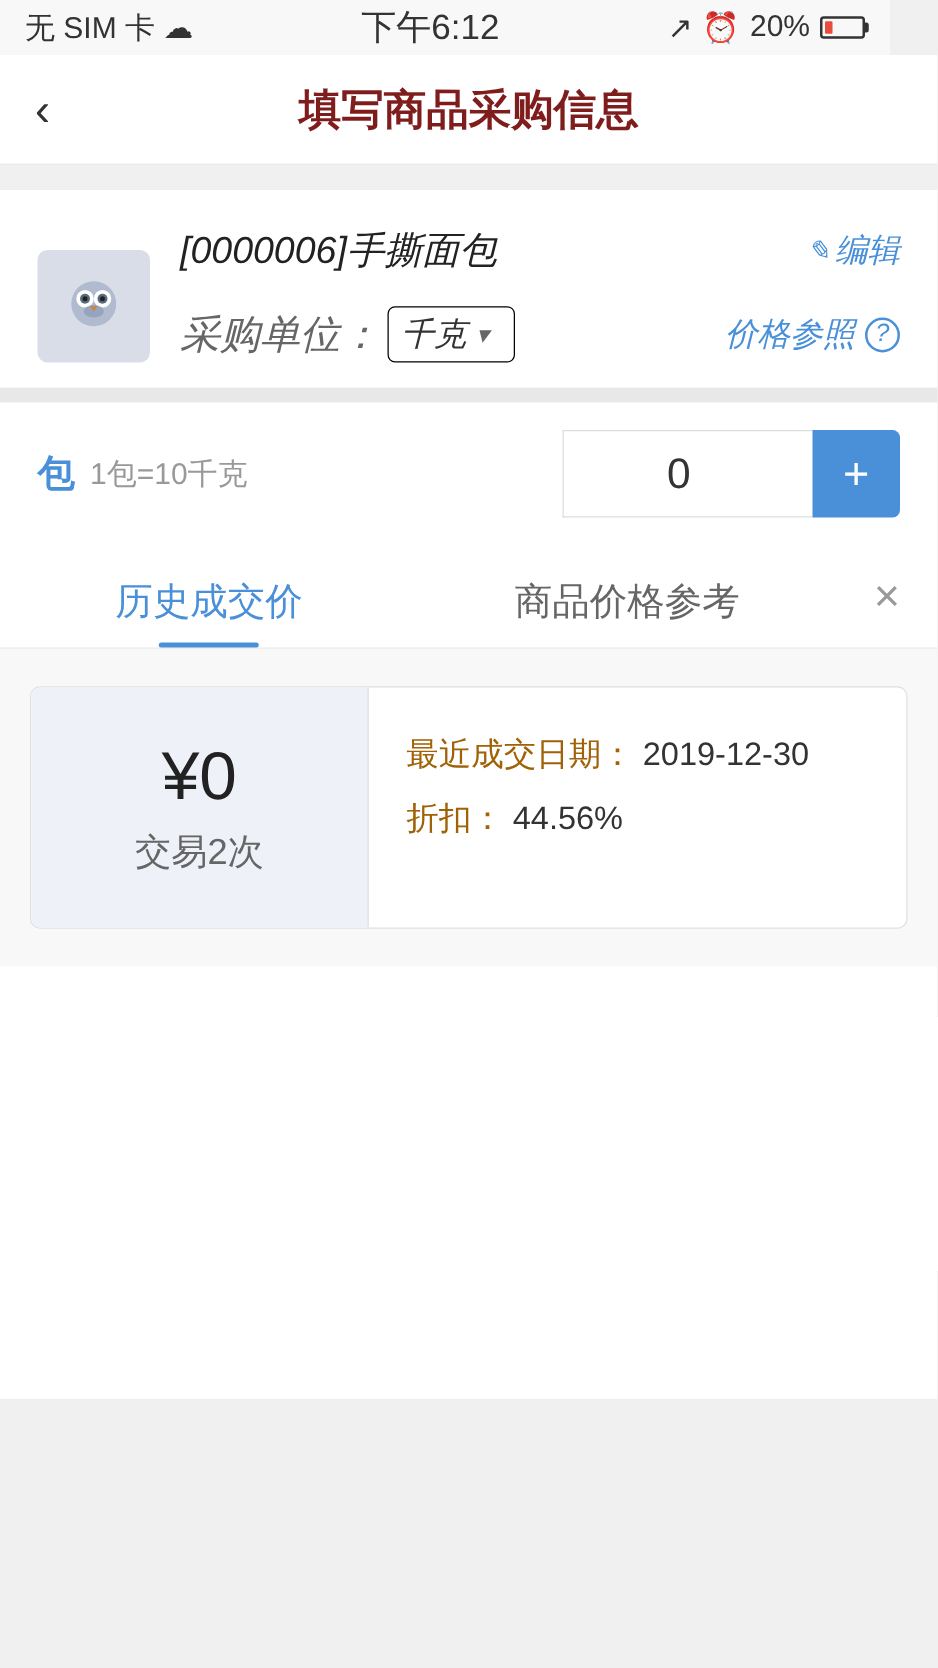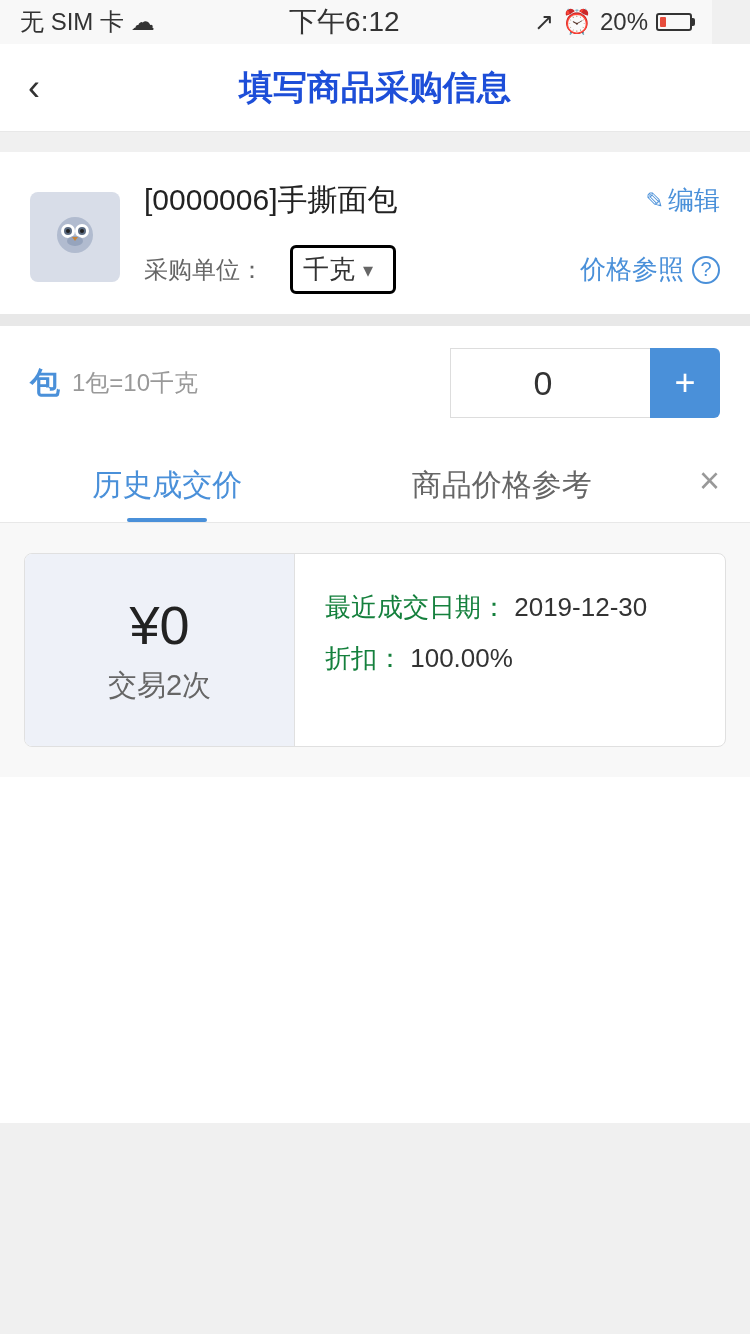--- a/index.html
+++ b/index.html
@@ -89,34 +89,35 @@
     .nav-back {
       position: absolute;
       left: 28px;
       font-size: 36px;
       color: #333;
       cursor: pointer;
     }
     .nav-title {
       font-size: 34px;
       font-weight: 600;
-      color: #1d4ed8;
+      color: #7f1d1d;
     }
 
     
     .product-card {
       background: #fff;
       margin-top: 20px;
       padding: 28px 30px 20px;
       position: relative;
     }
     .product-header {
       display: flex;
-      align-items: center;
+      align-items: flex-end;
       gap: 24px;
+      font-style: italic;
     }
     .product-logo {
       width: 90px;
       height: 90px;
       background: #d8dde8;
       border-radius: 8px;
       display: flex;
       align-items: center;
       justify-content: center;
       flex-shrink: 0;
@@ -151,34 +152,34 @@
     .edit-icon-small {
       font-size: 22px;
     }
     .product-unit-row {
       display: flex;
       align-items: center;
       justify-content: space-between;
       margin-top: 24px;
     }
     .unit-label {
-      font-size: 24px;
+      font-size: 32px;
       color: #666;
     }
     .unit-select {
-      border: 3px solid #000000;
+      border: 1px solid #000000;
       border-radius: 6px;
       padding: 4px 20px 4px 10px;
       font-size: 26px;
       color: #333;
       background: #fff;
       display: flex;
       align-items: center;
       gap: 8px;
-      margin-left: 26px;
+      margin-left: 6px;
     }
     .unit-select-arrow {
       font-size: 20px;
       color: #666;
     }
     .price-ref-link {
       font-size: 26px;
       color: #4a90d9;
       display: flex;
       align-items: center;
@@ -334,21 +335,21 @@
       padding: 36px 30px;
       display: flex;
       flex-direction: column;
       gap: 16px;
     }
     .history-detail-row {
       font-size: 26px;
       color: #333;
     }
     .history-detail-label {
-      color: #15803d;
+      color: #a16207;
     }
     .history-detail-value {
       color: #333;
     }
 
     
     .main-content {
       background: #fff;
       min-height: 600px;
     }
@@ -451,18 +452,18 @@
         <div class="history-price">¥0</div>
         <div class="history-transactions">交易2次</div>
       </div>
       <div class="history-right">
         <div class="history-detail-row">
           <span class="history-detail-label">最近成交日期：</span>
           <span class="history-detail-value">2019-12-30</span>
         </div>
         <div class="history-detail-row">
           <span class="history-detail-label">折扣：</span>
-          <span class="history-detail-value">100.00%</span>
+          <span class="history-detail-value">44.56%</span>
         </div>
       </div>
     </div>
   </div>
 </div>
 
 </body></html>

